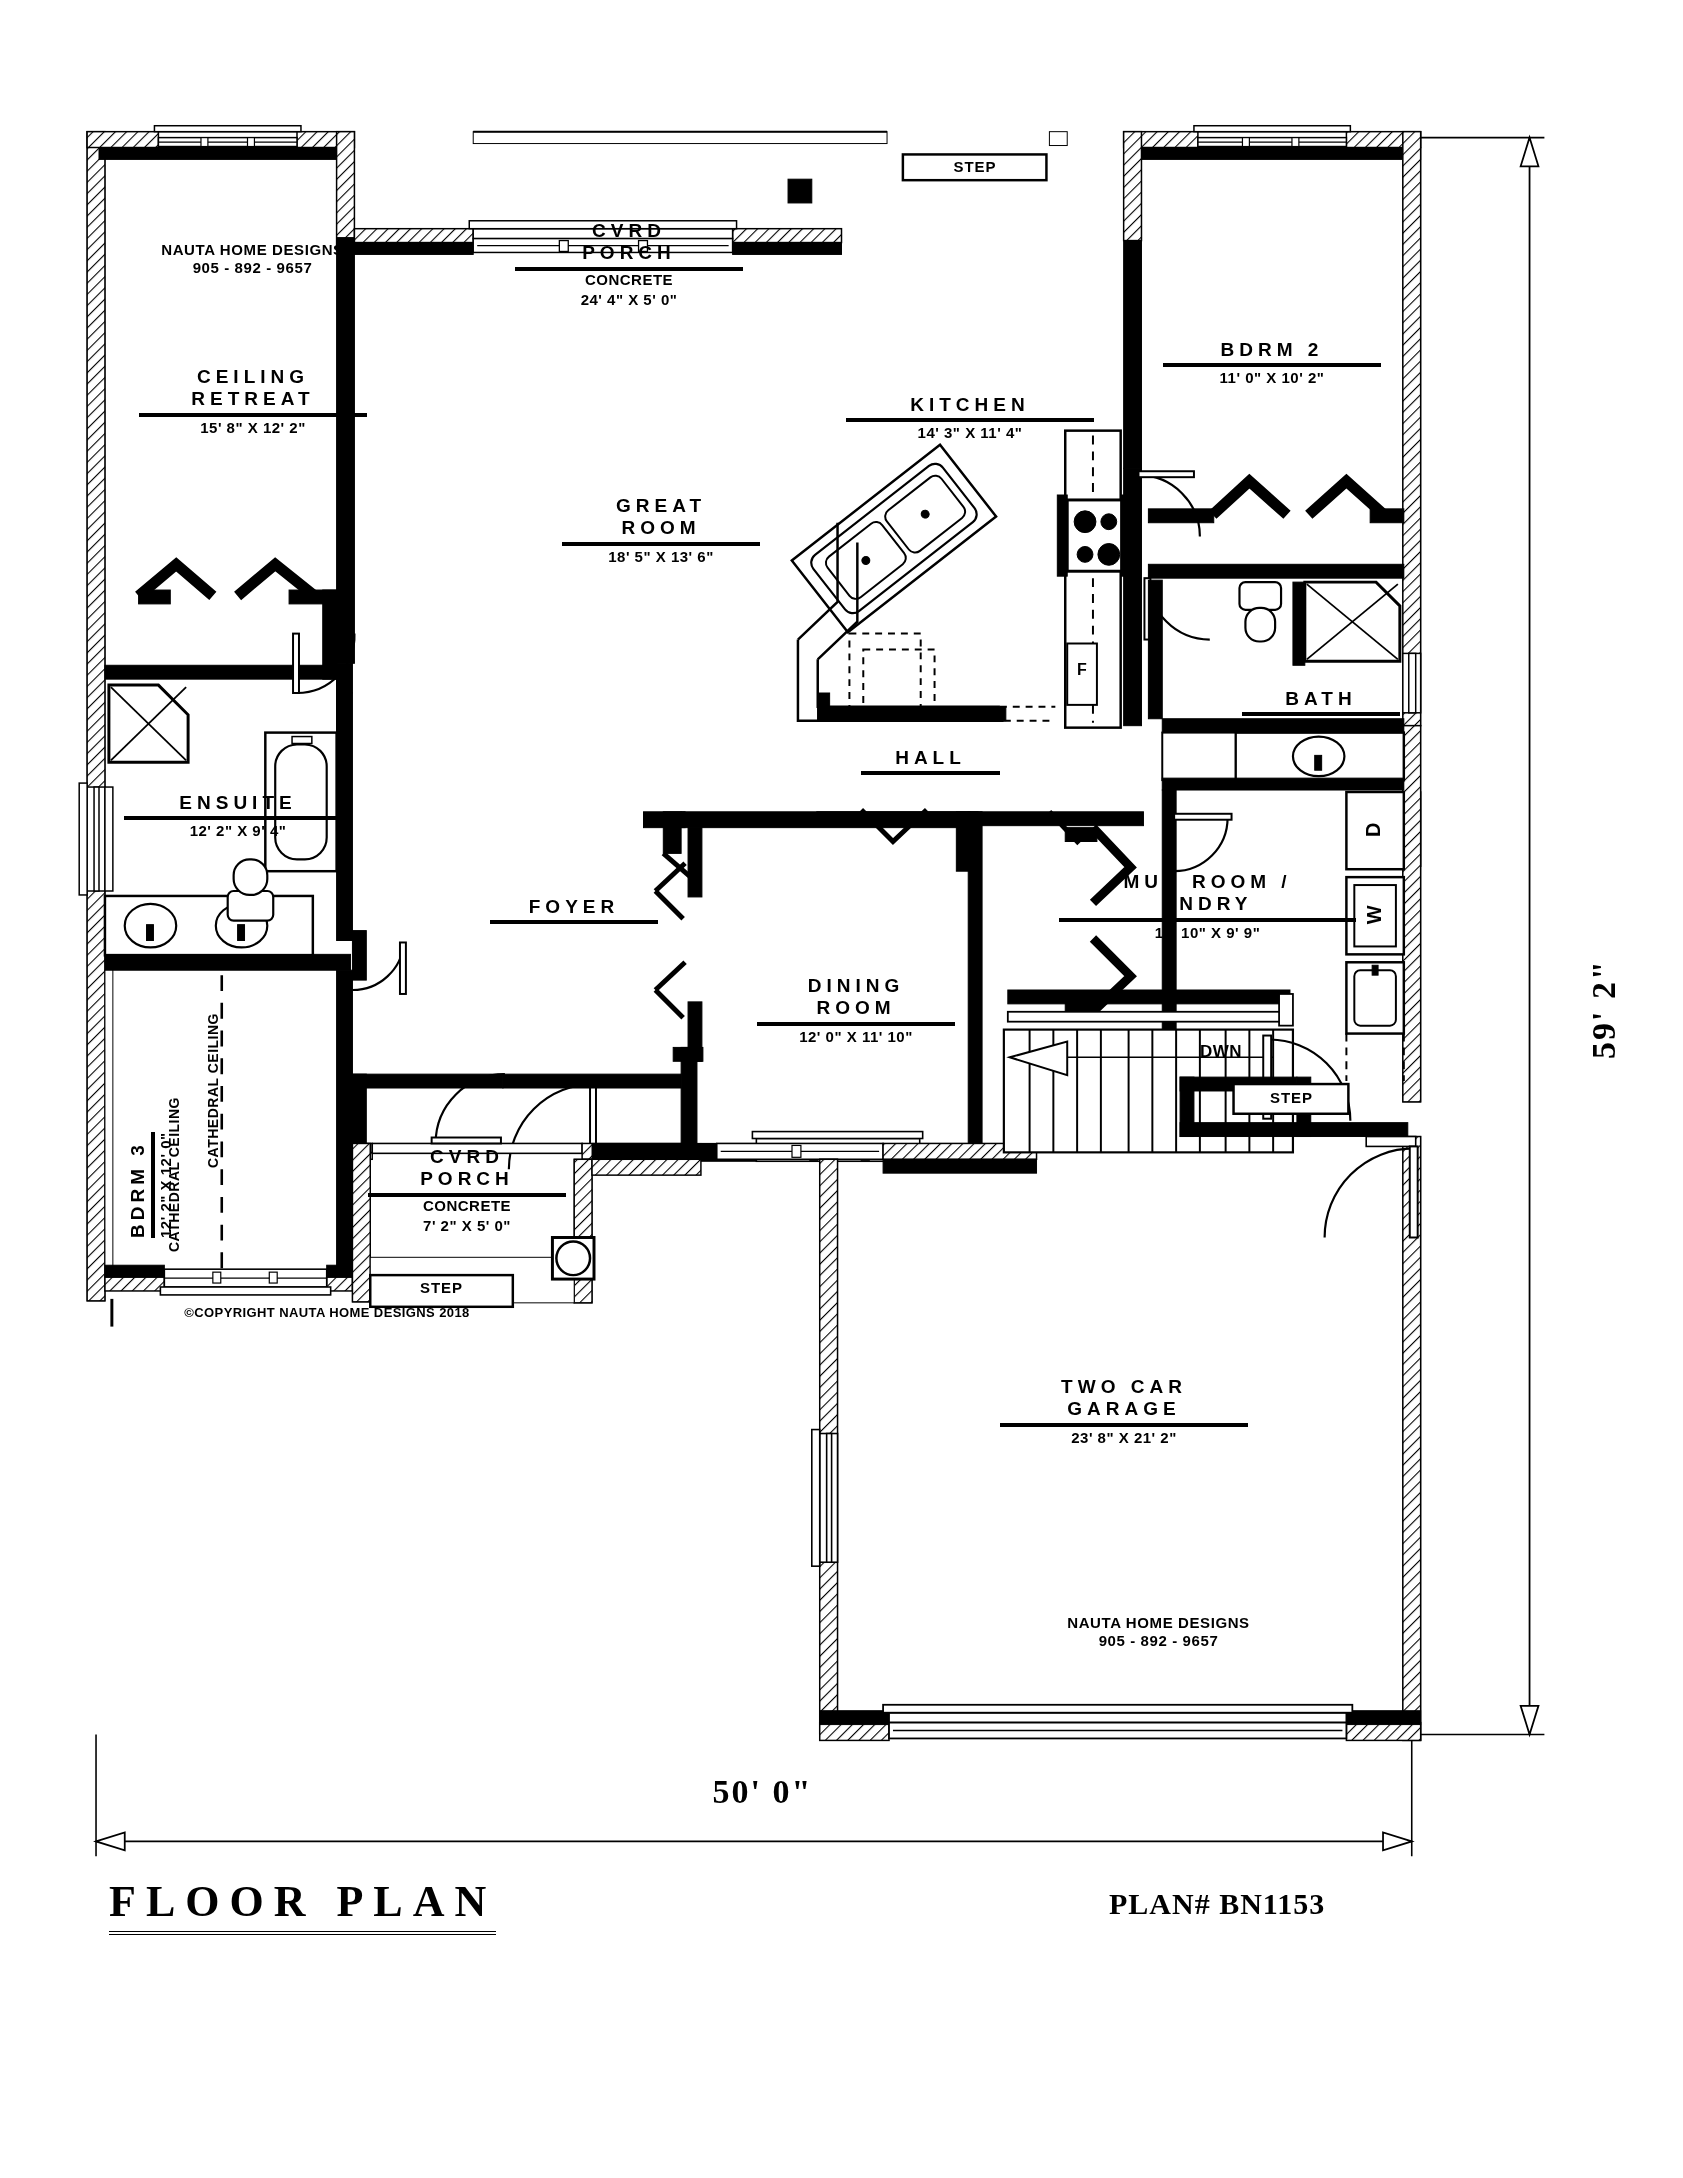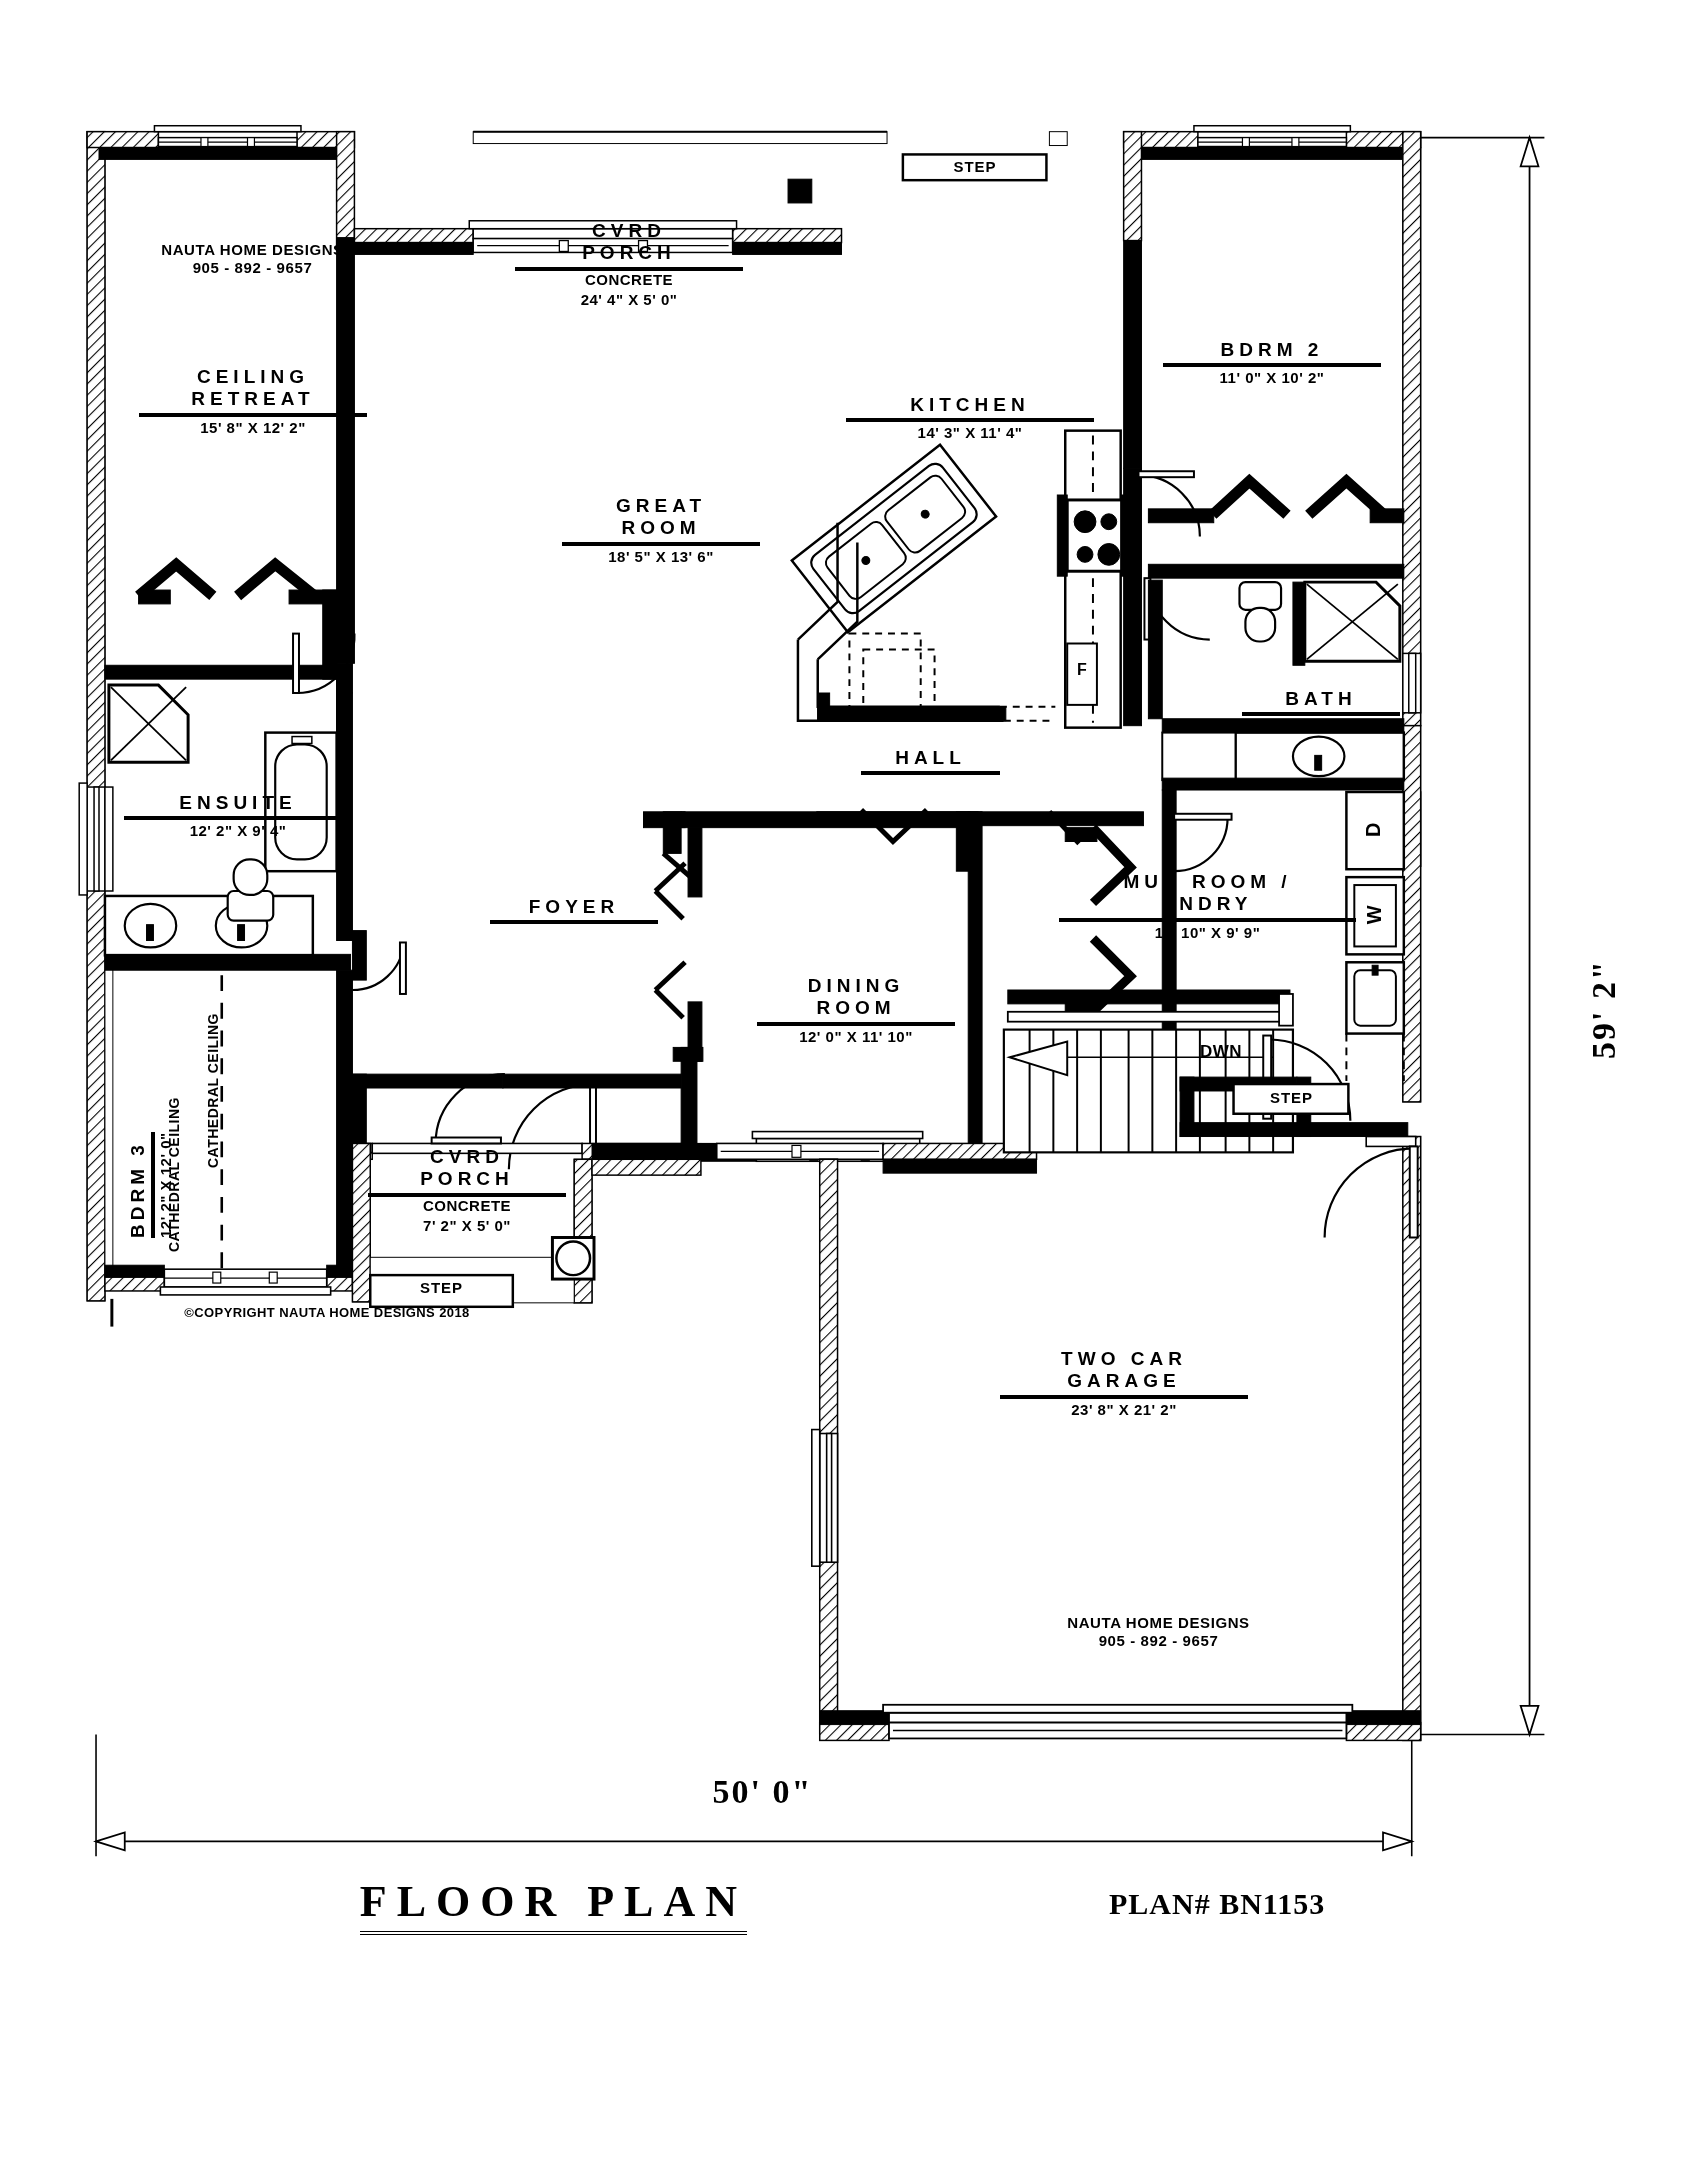--- a/index.html
+++ b/index.html
@@ -487,36 +487,36 @@
 </div>
 
 <div class="lbl" style="left:1346px;top:818px;width:57px;">
   <span style="font-weight:bold;font-size:20px;display:inline-block;transform:rotate(-90deg);">D</span>
 </div>
 
 <div class="lbl" style="left:1346px;top:903px;width:57px;">
   <span style="font-weight:bold;font-size:20px;display:inline-block;transform:rotate(-90deg);">W</span>
 </div>
 
-<div class="lbl" style="left:1000px;top:1348px;width:248px;">
+<div class="lbl" style="left:1000px;top:1376px;width:248px;">
   <div class="rname">TWO  CAR</div>
   <div class="rname2">GARAGE</div>
   <div class="rdim">23' 8" X 21' 2"</div>
 </div>
 
 <div class="lbl" style="left:1020px;top:1614px;width:277px;">
   <div class="brand">NAUTA HOME DESIGNS</div>
   <div class="brand">905 - 892 - 9657</div>
 </div>
 
 <div class="lbl vert" style="left:1584px;top:1059px;width:297px;text-align:left;">
   <span class="dimtxt">59' 2"</span>
 </div>
 
 <div class="lbl dimtxt" style="left:614px;top:1772px;width:297px;text-align:center;">50' 0"</div>
 
-<div class="lbl" style="left:109px;top:1876px;width:614px;text-align:right;margin-left:24px;">
+<div class="lbl" style="left:109px;top:1876px;width:614px;text-align:left;">
   <div class="title-main" style="border-bottom:4px double #000;display:inline-block;padding-bottom:3px;">FLOOR   PLAN</div>
 </div>
 <div class="lbl plannum" style="left:1109px;top:1886px;width:396px;text-align:left;">PLAN# BN1153</div>
 
 </div>
 
 
 </body></html>

